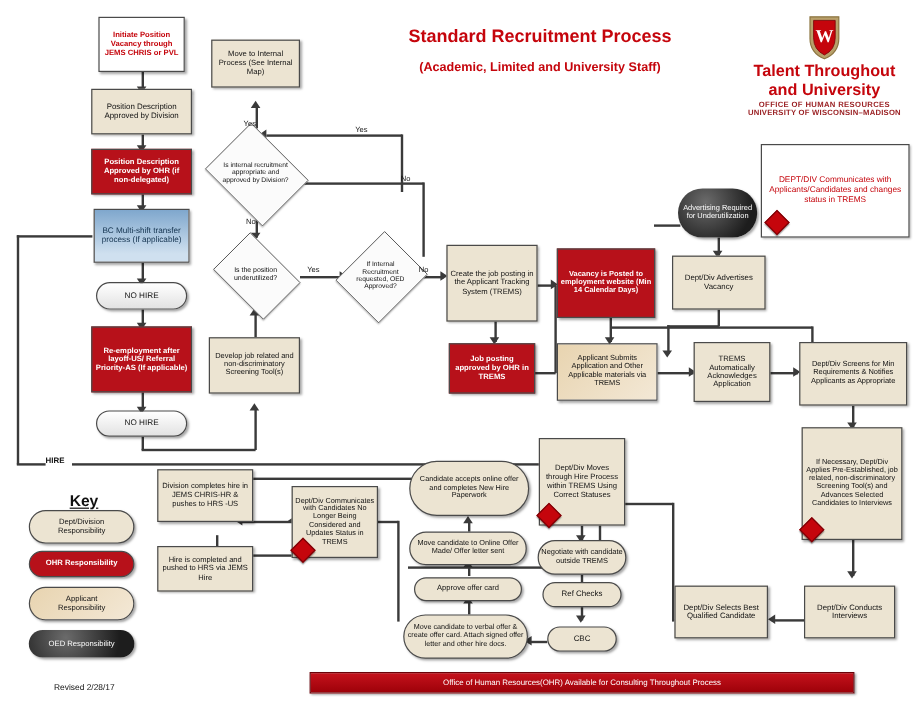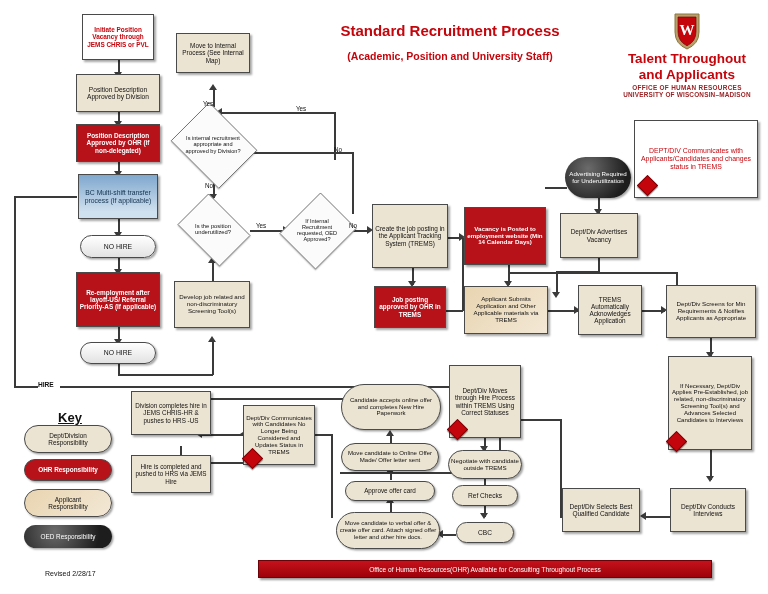--- a/index.html
+++ b/index.html
@@ -69,32 +69,32 @@
           color:#fff;font-size:6.6px;display:flex;align-items:center;justify-content:center;
           box-shadow:1.5px 1.5px 2px rgba(0,0,0,.4);z-index:5;}
   #revised{position:absolute;left:45px;top:570px;font-size:7px;color:#111;z-index:5;}
 </style>
 </head>
 <body>
 
 <div id="canvas">
 
   <div id="title">Standard Recruitment Process</div>
-  <div id="subtitle">(Academic,  Position and University Staff)</div>
+  <div id="subtitle">(Academic,  Limited and University Staff)</div>
 
   <div id="logo">
     <div id="crest">
       <svg viewBox="0 0 30 38" width="30" height="38">
         <path d="M3 2 H27 V20 Q27 32 15 37 Q3 32 3 20 Z" fill="#b8a06a" stroke="#8c7540" stroke-width="1"></path>
         <path d="M6 5 H24 V19.5 Q24 29.5 15 33.8 Q6 29.5 6 19.5 Z" fill="#c5050c" stroke="#7b0308" stroke-width=".7"></path>
         <text x="15" y="23" font-family="Liberation Serif, serif" font-size="15" font-weight="bold" fill="#ffffff" text-anchor="middle">W</text>
       </svg>
     </div>
     <div class="l1">Talent Throughout</div>
-    <div class="l1">and Applicants</div>
+    <div class="l1">and University</div>
     <div class="l2">OFFICE OF HUMAN RESOURCES</div>
     <div class="l3">UNIVERSITY OF WISCONSIN–MADISON</div>
   </div>
 
   <div class="line" style="left:118px;top:60px;width:1.5px;height:14px;"></div>
   <div class="arrow ar-down" style="left:114px;top:72px;"></div>
   <div class="line" style="left:118px;top:112px;width:1.5px;height:12px;"></div>
   <div class="arrow ar-down" style="left:114px;top:121px;"></div>
   <div class="line" style="left:118px;top:162px;width:1.5px;height:12px;"></div>
   <div class="arrow ar-down" style="left:114px;top:171px;"></div>

